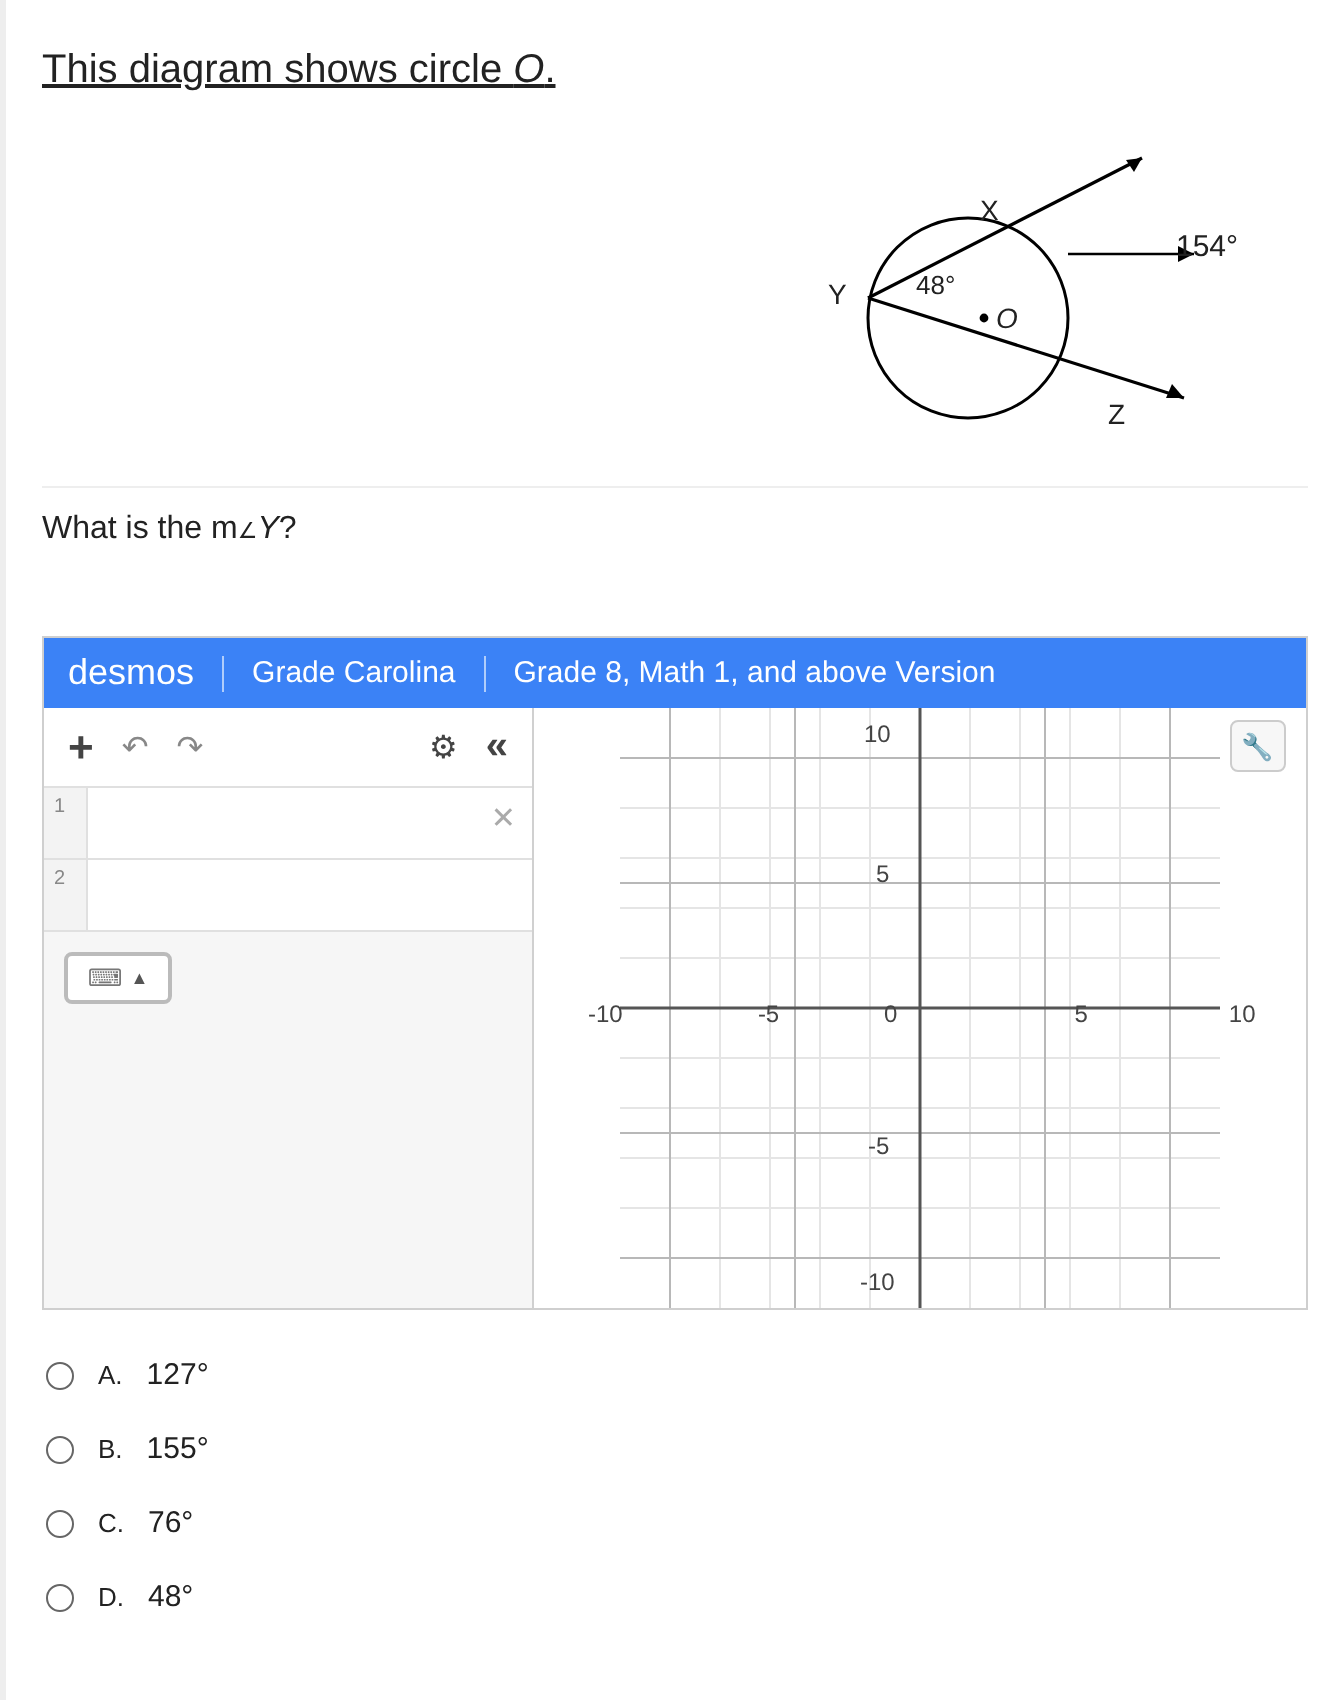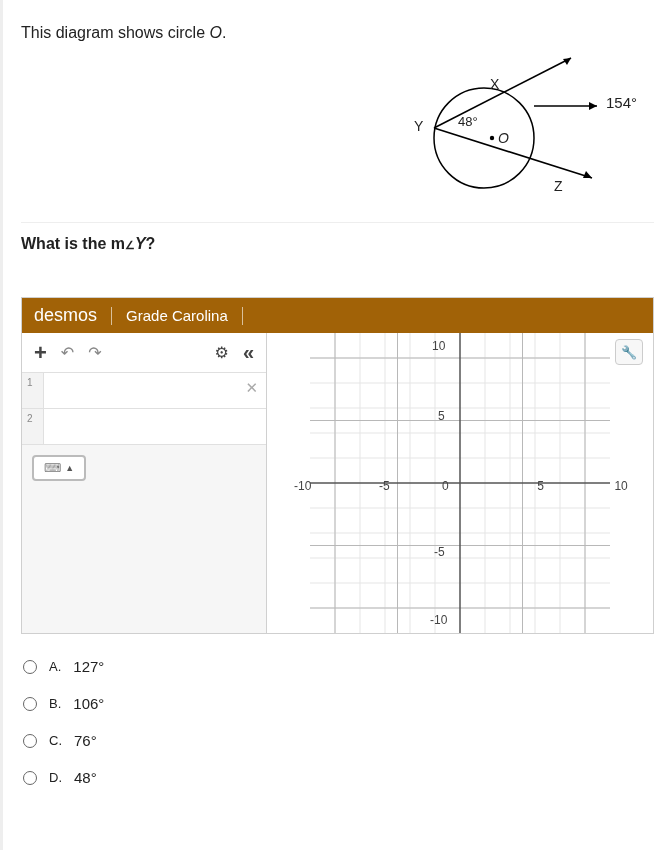--- a/index.html
+++ b/index.html
@@ -6,31 +6,31 @@
   body {
     font-family: Arial, Helvetica, sans-serif;
     background: #fff;
     color: #222;
     width: 672px;
     height: 850px;
     padding: 24px 18px 8px 18px;
     position: relative;
     border-left: 3px solid #eee;
   }
-  .prompt { font-size: 16px; margin-bottom: 6px; }
+  .prompt { font-size: 20px; margin-bottom: 22px; text-decoration: underline; }
   .prompt em { font-style: italic; }
   .figure-row { display:flex; justify-content:flex-end; padding-right:20px; }
   .figure { height: 170px; width: 260px; position: relative; }
-  .question { font-size: 16px; margin: 10px 0 44px 0; font-weight: bold; }
+  .question { font-size: 16px; margin: 10px 0 44px 0; }
   .sub { font-size: 11px; vertical-align: baseline; }
   hr.sep { border: none; border-top: 1px solid #eee; margin: 4px 0 12px 0; }
 
   .desmos { border: 1px solid #cfcfcf; margin-bottom: 14px; }
   .desmos-header {
-    background: #a16207;
+    background: #3b82f6;
     color: #fff;
     display: flex; align-items: center; gap: 14px;
     padding: 7px 12px; font-size: 15px;
   }
   .desmos-header .sep-v { width:1px; height:18px; background:rgba(255,255,255,0.6); }
   .desmos-header .brand { font-weight: 500; font-size:18px;}
   .desmos-body { display:flex; height: 300px; background:#fff; }
   .left-panel { width: 245px; border-right:1px solid #d0d0d0; display:flex; flex-direction:column; }
   .toolbar { display:flex; align-items:center; gap:14px; padding:8px 12px; border-bottom:1px solid #e0e0e0; height:40px;}
   .toolbar .plus { font-size:22px; font-weight:bold; color:#444; cursor:pointer;}
@@ -79,36 +79,37 @@
 
   <line x1="160" y1="58" x2="223" y2="58" stroke="#000" stroke-width="1.3"></line>
   <polygon points="223,58 215,54 215,62" fill="#000"></polygon>
 </svg>
 
 <span style="position:absolute;left:40px;top:70px;font-size:14px;">Y</span>
 <span style="position:absolute;left:116px;top:28px;font-size:14px;">X</span>
 <span style="position:absolute;left:180px;top:130px;font-size:14px;">Z</span>
 <span style="position:absolute;left:124px;top:82px;font-size:14px;font-style:italic;">O</span>
 <span style="position:absolute;left:84px;top:66px;font-size:13px;">48°</span>
-<span style="position:absolute;left:232px;top:46px;font-size:15px;">154°</span>
+<span style="position:absolute;left:214px;top:46px;font-size:15px;">154°</span>
 </div>
 </div>
 
 <hr class="sep">
 
 <p class="question">
   <span>What is the m</span><span class="sub">∠</span><em>Y</em><span>?</span>
 </p>
 
 <div class="desmos">
   <div class="desmos-header">
     <span class="brand">desmos</span>
     <span class="sep-v"></span>
     <span>Grade Carolina</span>
     <span class="sep-v"></span>
+    <span>Grade 8, Math 1, and above Version</span>
   </div>
   <div class="desmos-body">
     <div class="left-panel">
       <div class="toolbar">
         <span class="plus">+</span>
         <span class="undo">↶</span>
         <span class="redo">↷</span>
         <span class="spacer"></span>
         <span class="gear">⚙</span>
         <span class="chev">«</span>
@@ -186,21 +187,21 @@
 
 <div class="answers">
   <div class="answer">
     <span class="radio"></span>
     <span class="letter">A.</span>
     <span>127°</span>
   </div>
   <div class="answer">
     <span class="radio"></span>
     <span class="letter">B.</span>
-    <span>106°</span>
+    <span>155°</span>
   </div>
   <div class="answer">
     <span class="radio"></span>
     <span class="letter">C.</span>
     <span>76°</span>
   </div>
   <div class="answer">
     <span class="radio"></span>
     <span class="letter">D.</span>
     <span>48°</span>

